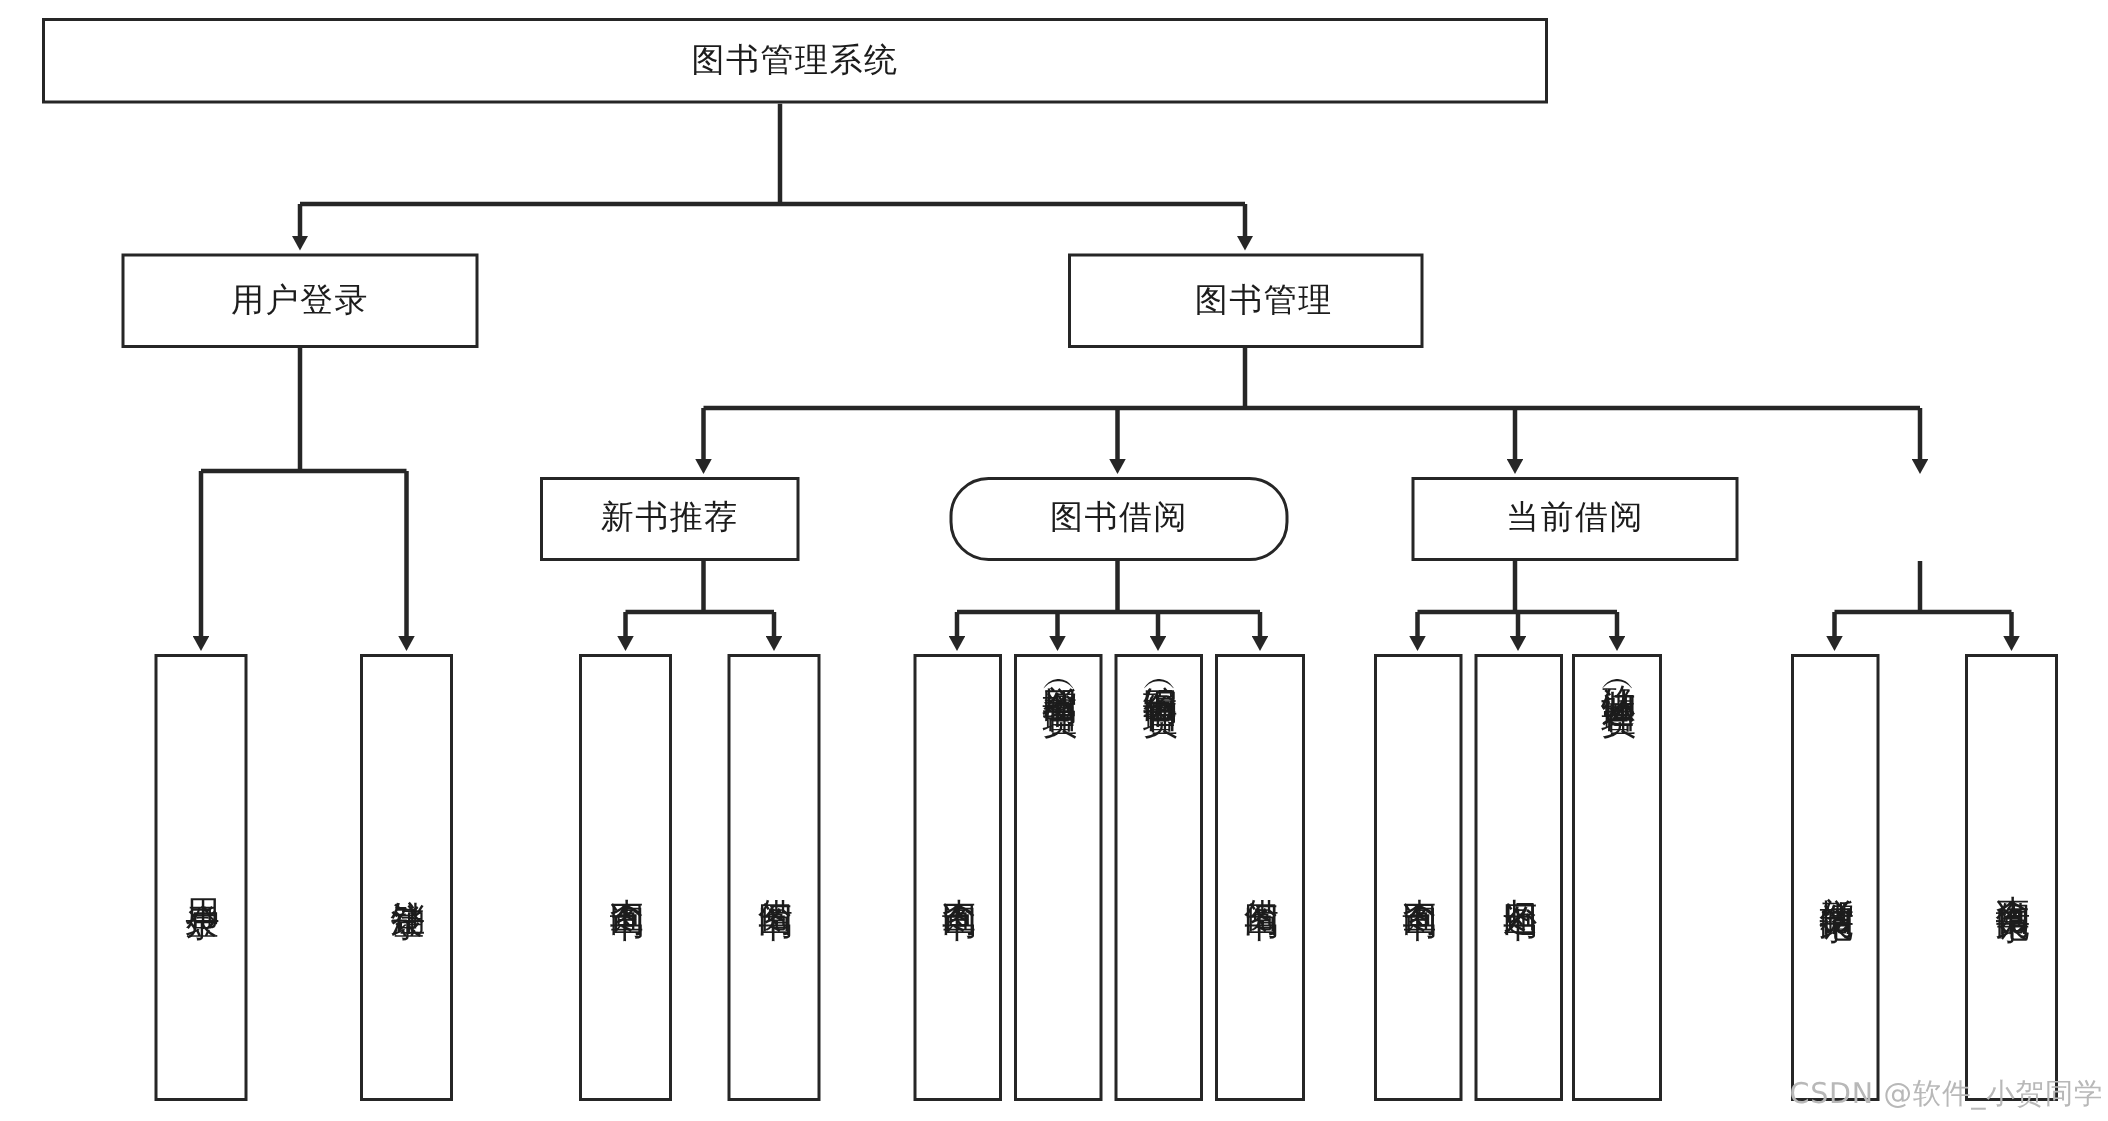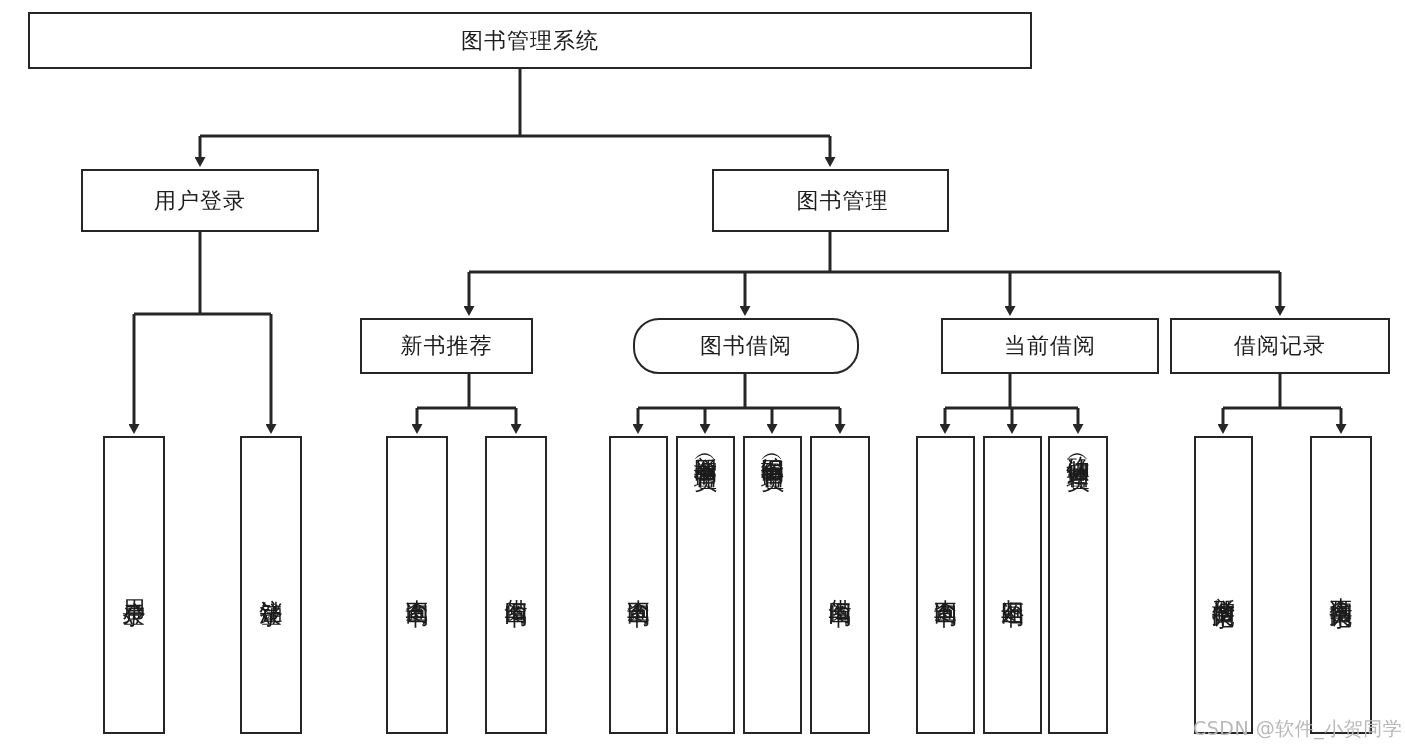--- a/index.html
+++ b/index.html
@@ -138,23 +138,20 @@
 
   <div class="node" style="left:360px;top:318px;width:173px;height:56px;">
     <span class="label">新书推荐</span>
   </div>
   <div class="node" style="left:633px;top:318px;width:226px;height:56px;border-radius:26px;">
     <span class="label">图书借阅</span>
   </div>
   <div class="node" style="left:901px;top:318px;width:218px;height:56px;margin-left:40px;">
     <span class="label">当前借阅</span>
   </div>
-  <div class="node" style="left:1170px;top:318px;width:220px;height:56px;">
-    <span class="label">借阅记录</span>
-  </div>
 
   <div class="node vertical" style="left:103px;top:436px;width:62px;height:298px;">
     <div class="vwrap">
       <span class="label">用户登录</span>
     </div>
   </div>
 
   <div class="node vertical" style="left:240px;top:436px;width:62px;height:298px;">
     <div class="vwrap">
       <span class="label">注销登录</span>

